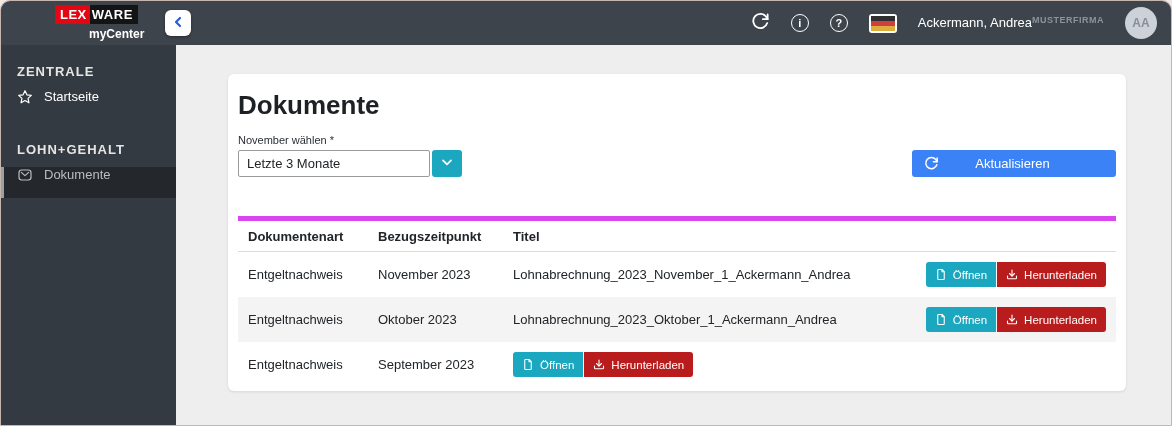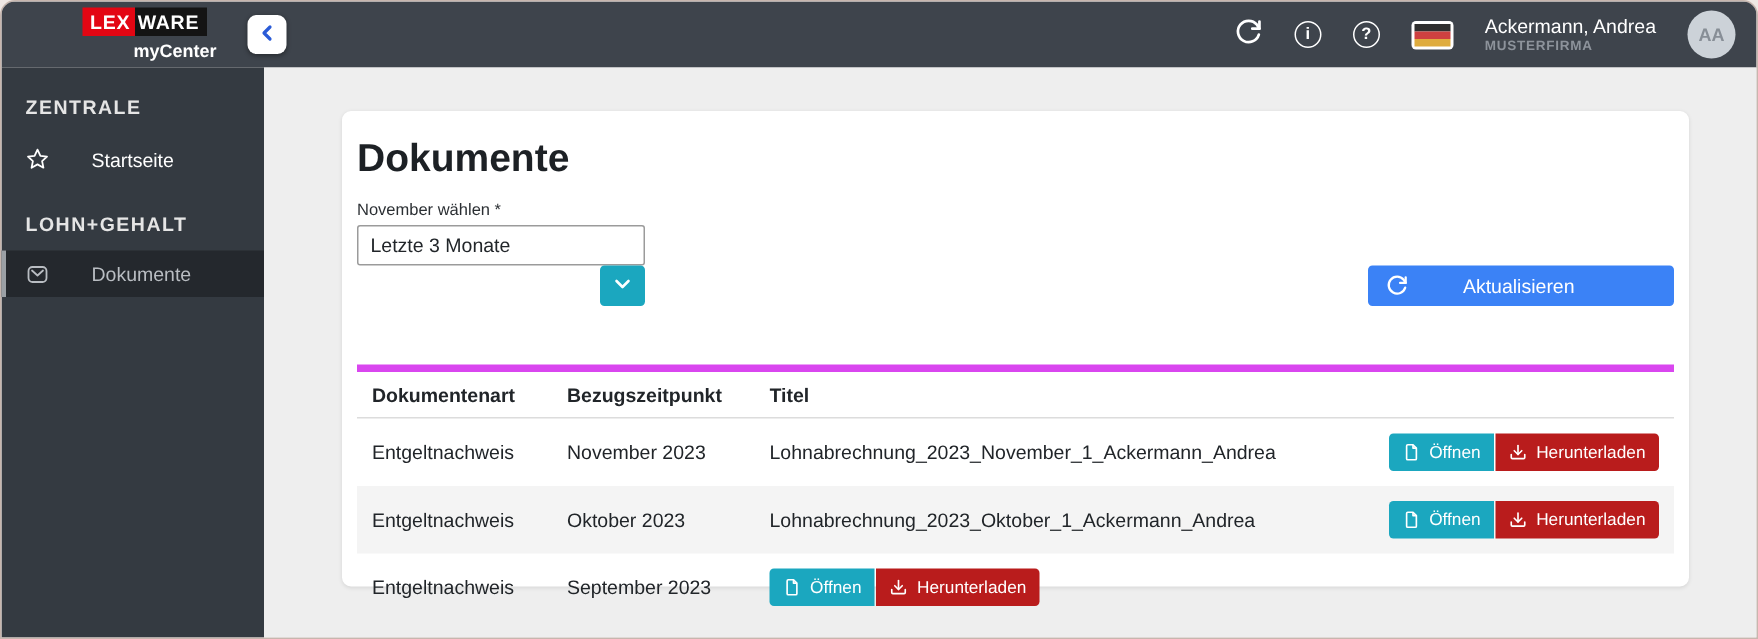--- a/index.html
+++ b/index.html
@@ -30,56 +30,56 @@
   .circle-glyph {
     width:18px; height:18px; border:1.6px solid #fff; border-radius:50%;
     color:#fff; font-size:11px; font-weight:bold; line-height:1;
     display:flex; align-items:center; justify-content:center;
   }
   .flag { width:28px; height:19px; background:#fff; border-radius:3px; padding:2px; display:flex; flex-direction:column; cursor:pointer; border:none; }
   .flag span { flex:1; display:block; }
   .flag .f-black { background:#2f2f2f; }
   .flag .f-red   { background:#ce4040; }
   .flag .f-gold  { background:#dfac3e; }
-  .user-block { display:flex; flex-direction:column; line-height:1.2; }
+  .user-block { display:flex; flex-direction:row; line-height:1.2; }
   .user-name { color:#fff; font-size:13px; }
   .user-company { color:#8d939b; font-size:9px; font-weight:bold; letter-spacing:.5px; }
   .avatar {
     width:32px; height:32px; border-radius:50%; background:#ccd2d8;
     color:#878e96; font-size:12px; font-weight:bold;
     display:flex; align-items:center; justify-content:center; cursor:pointer;
   }
   
   .sidebar {
     position:absolute; top:44px; left:0; bottom:0; width:175px;
     background:#343a41; color:#fff;
   }
   .side-section-label {
     padding:19px 16px 10px; font-size:13px; font-weight:bold; letter-spacing:1px; color:#e5e5e5;
   }
   .side-item {
-    height:34px; display:flex; align-items:center; gap:28px;
+    height:34px; display:flex; align-items:flex-start; gap:11px;
     padding:0 16px; font-size:13px; color:#fff; cursor:pointer;
   }
   .side-item .icn { display:flex; color:#fff; }
   .side-item.active {
     background:#24282d; color:#b9bdc2; border-left:3px solid #9ba0a5; padding-left:13px; height:31px;
   }
   .side-item.active .icn { color:#b9bdc2; }
   
   .main { position:absolute; top:44px; left:175px; right:0; bottom:0; background:#eeeeee; }
   .card {
     position:absolute; left:52px; top:29px; width:898px; height:317px;
     background:#fff; border-radius:6px; box-shadow:0 1px 3px rgba(0,0,0,.10);
     padding:16px 10px 10px;
   }
   .card-title { font-size:26px; font-weight:bold; color:#1d2125; margin-left:0; padding-left:0; }
   .filter-row { display:flex; align-items:flex-end; justify-content:space-between; margin-top:13px; }
   .field-label { font-size:11px; color:#2b2f33; margin-bottom:4px; }
-  .select-group { display:flex; align-items:flex-end;flex-direction:column; }
+  .select-group { display:flex; align-items:flex-start; }
   .select-input {
     width:192px; height:27px; border:1px solid #9b9b9b; border-radius:2px;
     font-size:13px; color:#212529; padding:0 8px; background:#fff;
     font-family:inherit;
   }
   .select-btn {
     width:30px; height:27px; margin-left:2px; background:#1ba7bf; border:none;
     border-radius:3px; cursor:pointer; display:flex; align-items:center; justify-content:center;
   }
   .refresh-btn {

